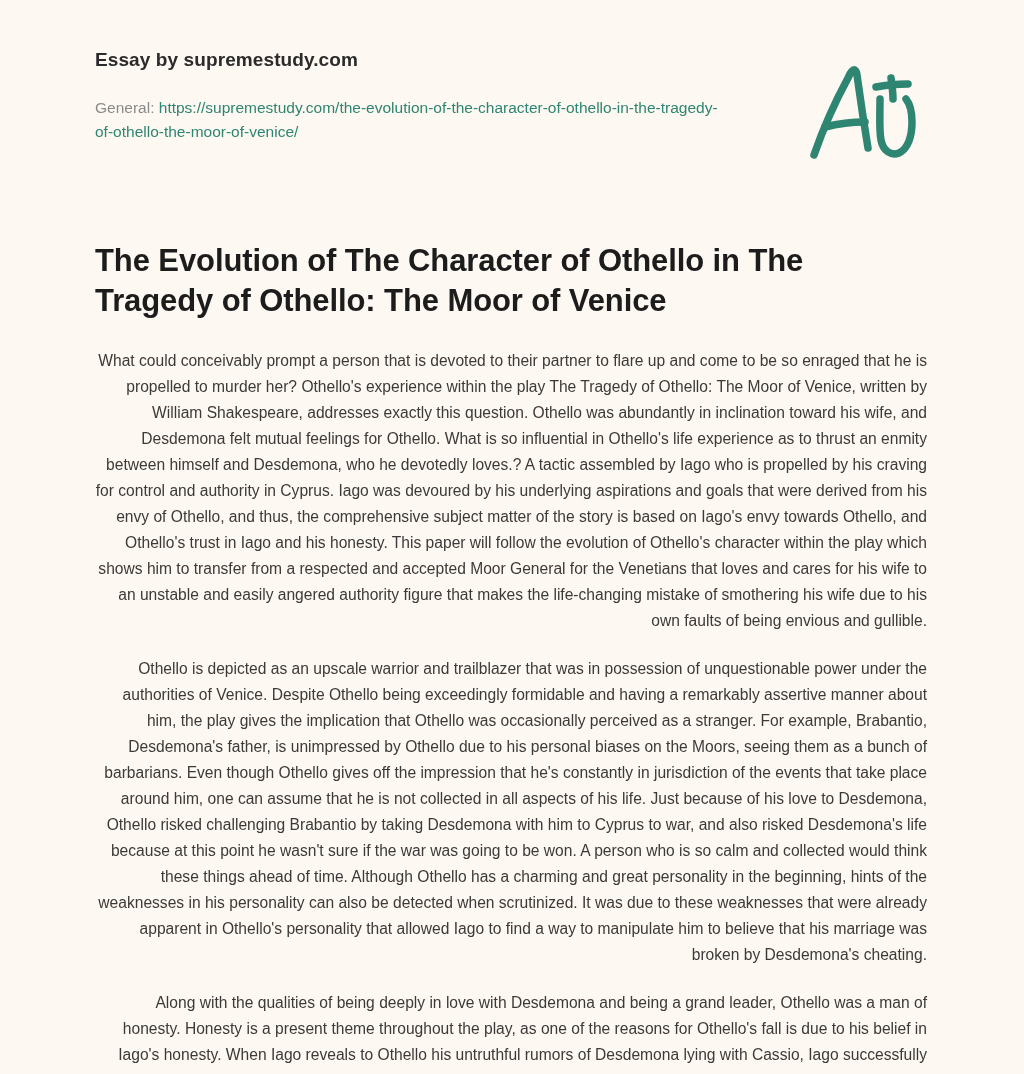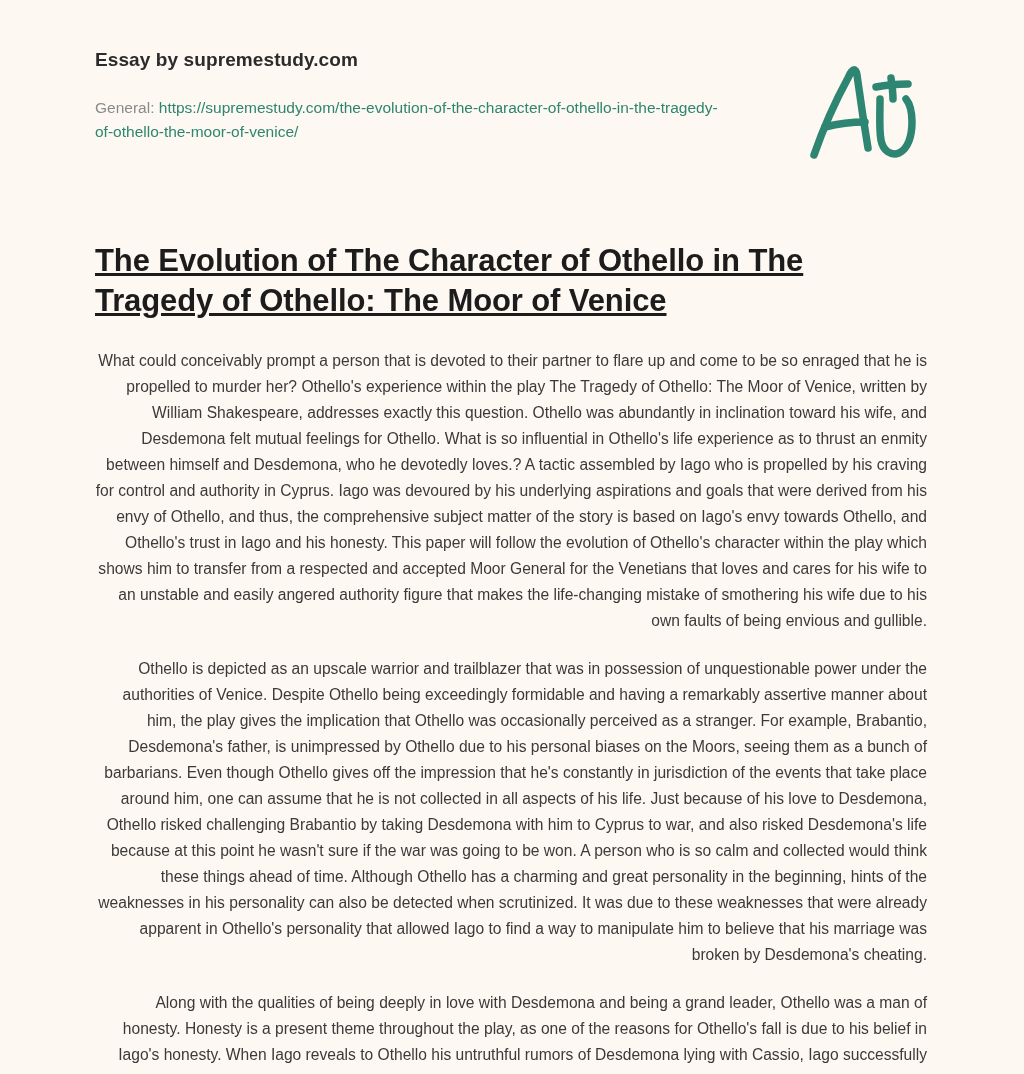--- a/index.html
+++ b/index.html
@@ -73,21 +73,20 @@
   
   .title {
     margin: 0;
     padding-top: 97px;
     font-size: 31px;
     line-height: 1.28;
     font-weight: bold;
     color: #1c1c1c;
     letter-spacing: -0.1px;
     max-width: 850px;
-    text-decoration: underline;
   }
 
   
   .article {
     padding-top: 28px;
   }
   .article p {
     margin: 0 0 22px 0;
     font-size: 15.6px;
     line-height: 26px;

